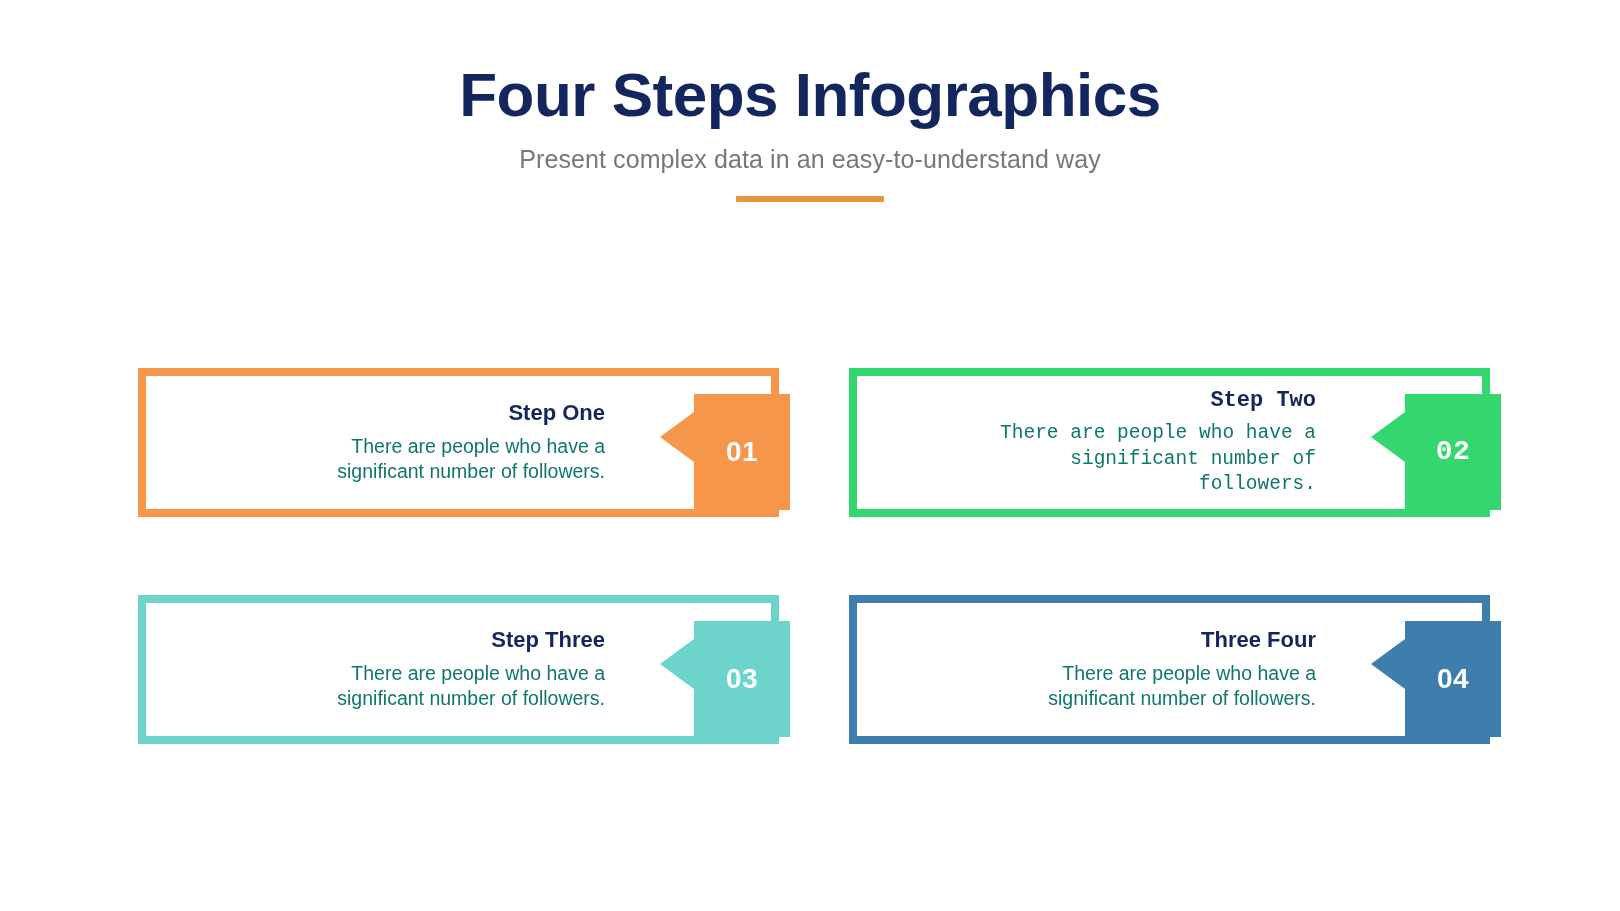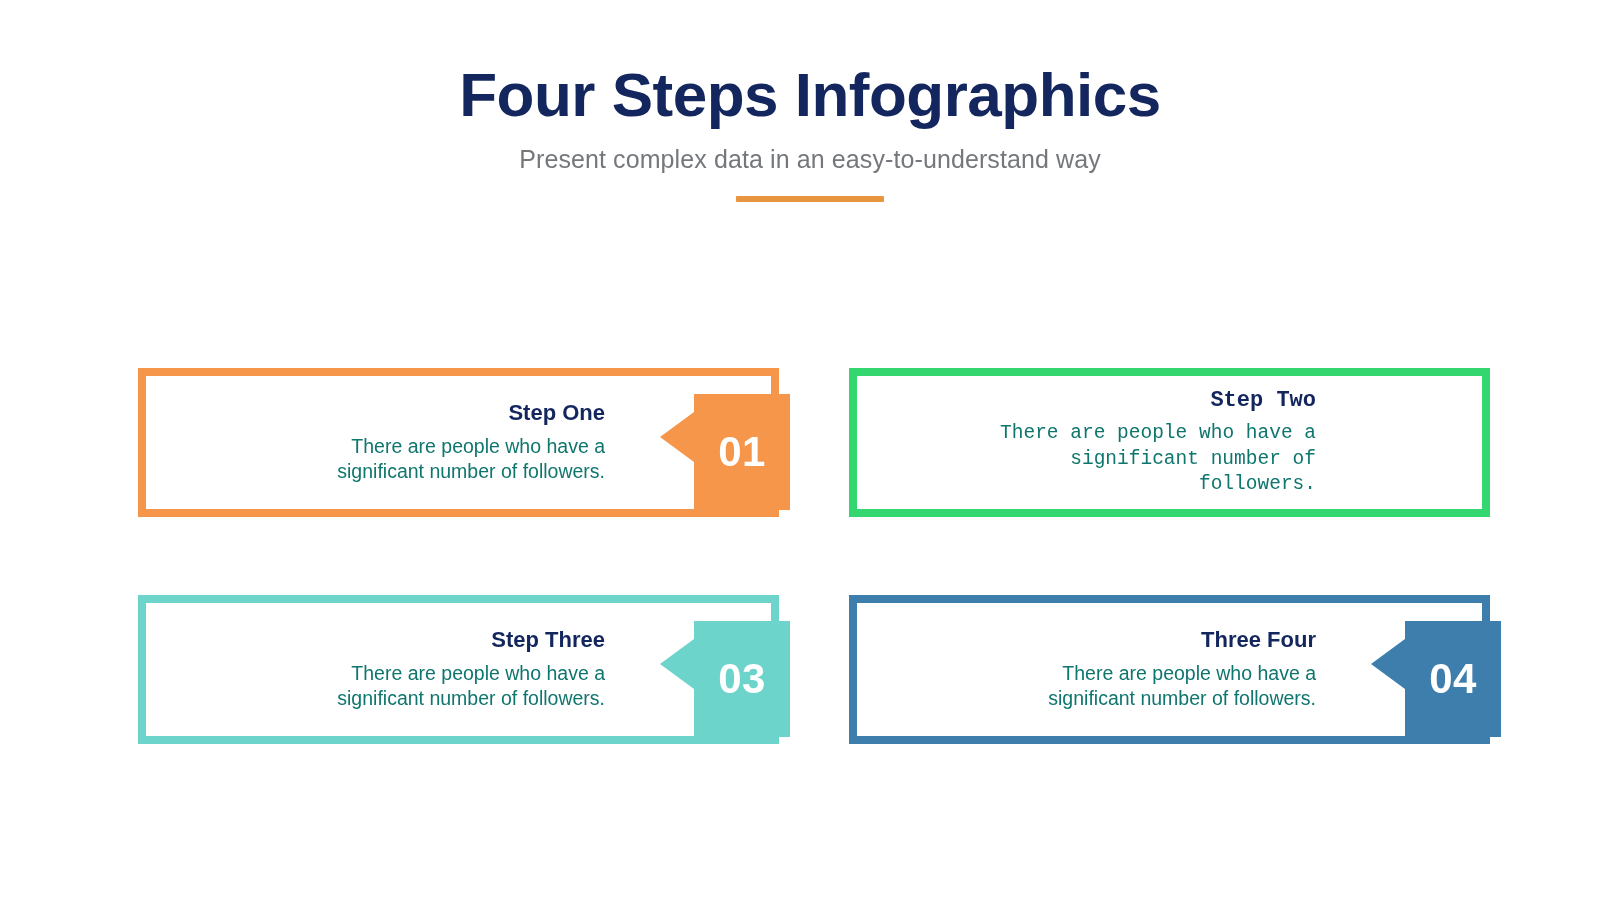--- a/index.html
+++ b/index.html
@@ -128,21 +128,21 @@
     left: -34px;
     top: 18px;
     width: 0;
     height: 0;
     border-top: 25px solid transparent;
     border-bottom: 25px solid transparent;
     border-right: 34px solid #000;
   }
   .badge-num {
     position: relative;
-    font-size: 42px;
+    font-size: 28px;
     font-weight: bold;
     color: #ffffff;
     letter-spacing: 0.5px;
     line-height: 1;
   }
 </style>
 </head>
 <body>
 
 <div class="slide">
@@ -168,20 +168,24 @@
           <div class="badge-arrow" style="border-right-color: rgb(245, 150, 74);"></div>
           <div class="badge-num">01</div>
         </div>
       </div>
 
       <div class="card" style="border-color: rgb(51, 214, 111); font-family: Liberation Mono, monospace;">
         <div class="card-text">
           <div class="step-title">Step Two</div>
           <div class="step-desc">There are people who have a significant number of followers.</div>
         </div>
+        <div class="badge" style="background: rgb(51, 214, 111);">
+          <div class="badge-arrow" style="border-right-color: rgb(51, 214, 111);"></div>
+          <div class="badge-num">02</div>
+        </div>
       </div>
 
     </div>
 
     <div class="row">
 
       <div class="card" style="border-color: rgb(109, 212, 204);">
         <div class="card-text">
           <div class="step-title">Step Three</div>
           <div class="step-desc">There are people who have a significant number of followers.</div>

